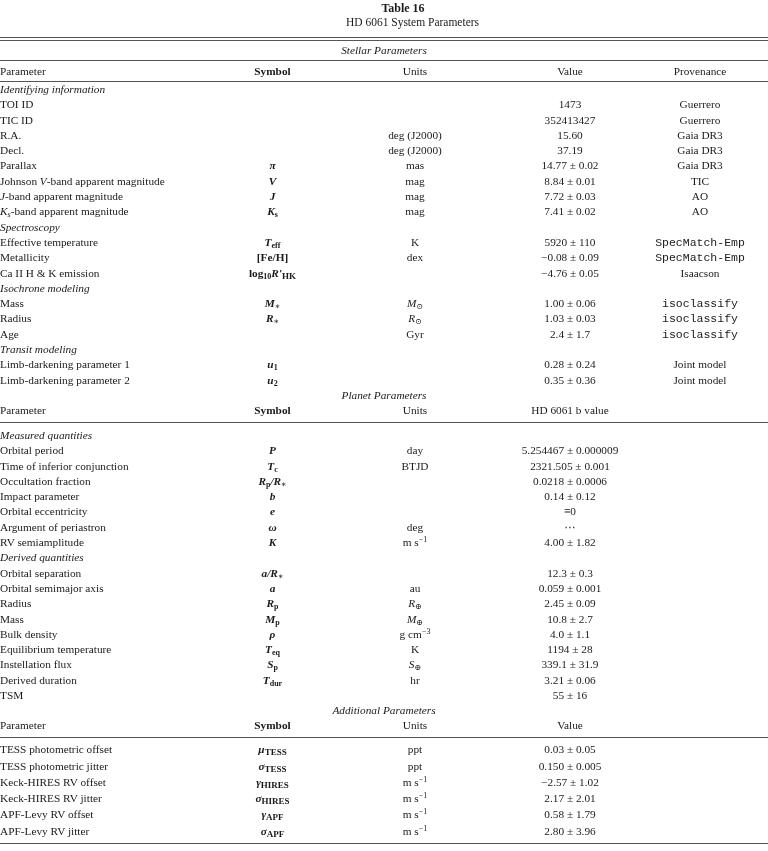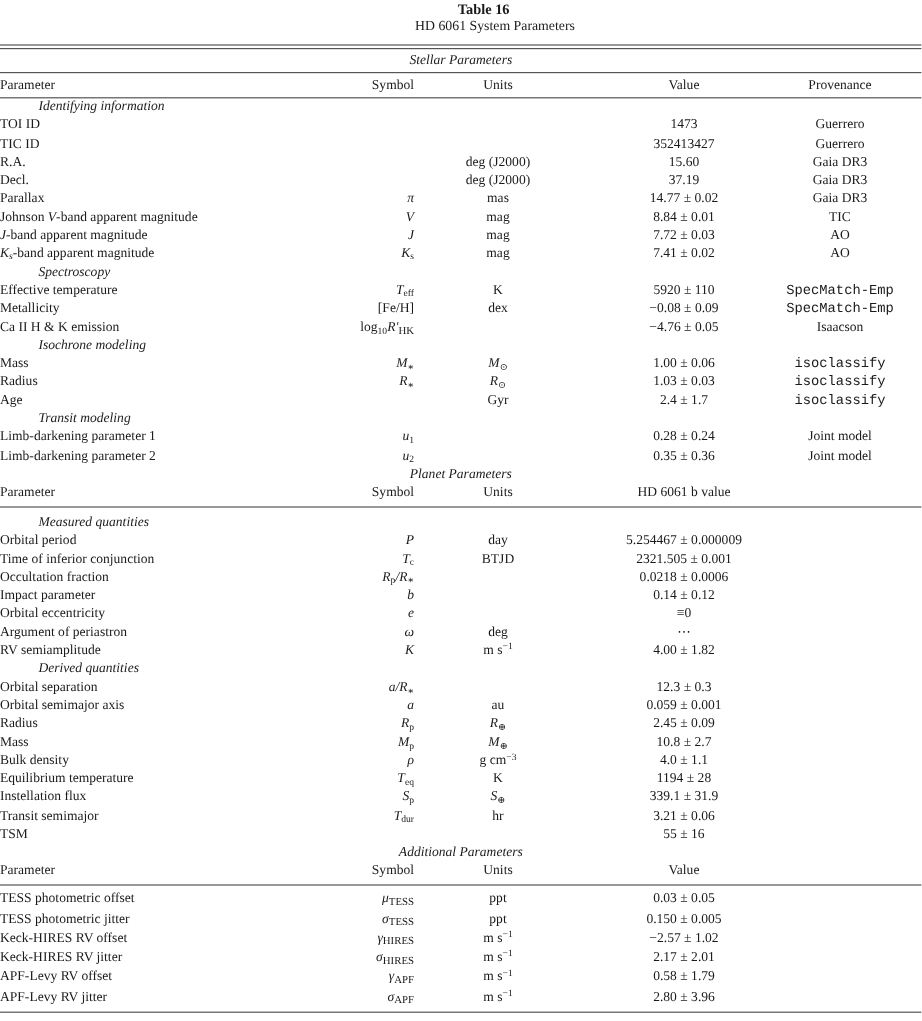--- a/index.html
+++ b/index.html
@@ -9,28 +9,28 @@
     color: #1a1a1a; font-size: 11.3px;
   }
   .caption { text-align: center; padding-left: 38px; }
   .caption .num { font-weight: bold; font-size: 12px; line-height: 14px; padding-top: 1px; }
   .caption .title { font-size: 11.5px; line-height: 14px; margin-left: 19px; }
   .rule-double { margin-top: 8px; border-top: 1.5px solid #555; height: 2px; border-bottom: 1px solid #555; }
   .rule { border-top: 1.3px solid #555; }
   .section-title { text-align: center; font-style: italic; height: 19px; line-height: 19px; }
   .section-title.tight { height: 14px; line-height: 14px; }
   .cell-p { position: absolute; left: 0; }
-  .cell-s { position: absolute; left: 200px; width: 145px; text-align: right; }
+  .cell-s { position: absolute; left: 200px; width: 145px; text-align: center; font-weight: bold; }
   .cell-u { position: absolute; left: 360px; width: 110px; text-align: center; }
   .cell-v { position: absolute; left: 470px; width: 200px; text-align: center; }
   .cell-r { position: absolute; left: 630px; width: 140px; text-align: center; }
   .r { position: relative; height: 15.3px; line-height: 15.3px; white-space: nowrap; }
   .r.h { height: 20px; line-height: 20px; }
   .r.h2 { height: 17px; line-height: 17px; }
-  .grp { font-style: italic; margin-left: 32px; }
+  .grp { font-style: italic; }
   .mono { font-family: "Liberation Mono", "DejaVu Sans Mono", monospace; font-size: 11.5px; }
   .it { font-style: italic; }
   sub { font-size: 8px; vertical-align: -2px; line-height: 0; }
   sup { font-size: 8px; vertical-align: 4px; line-height: 0; }
   .sm { font-size: 9px; }
 </style>
 </head>
 <body>
 
 <div class="caption">
@@ -274,21 +274,21 @@
         <span class="cell-u"><span>K</span></span>
         <span class="cell-v">1194 ± 28</span>
       </div>
       <div class="r">
         <span class="cell-p">Instellation flux</span>
         <span class="cell-s"><i>S</i><sub>p</sub></span>
         <span class="cell-u"><i>S</i><sub>⊕</sub></span>
         <span class="cell-v">339.1 ± 31.9</span>
       </div>
       <div class="r">
-        <span class="cell-p">Transit semimajor</span>
+        <span class="cell-p">Derived duration</span>
         <span class="cell-s"><i>T</i><sub>dur</sub></span>
         <span class="cell-u"><span>hr</span></span>
         <span class="cell-v">3.21 ± 0.06</span>
       </div>
       <div class="r">
         <span class="cell-p">TSM</span>
         <span class="cell-s"></span>
         <span class="cell-u"><span></span></span>
         <span class="cell-v">55 ± 16</span>
       </div>

